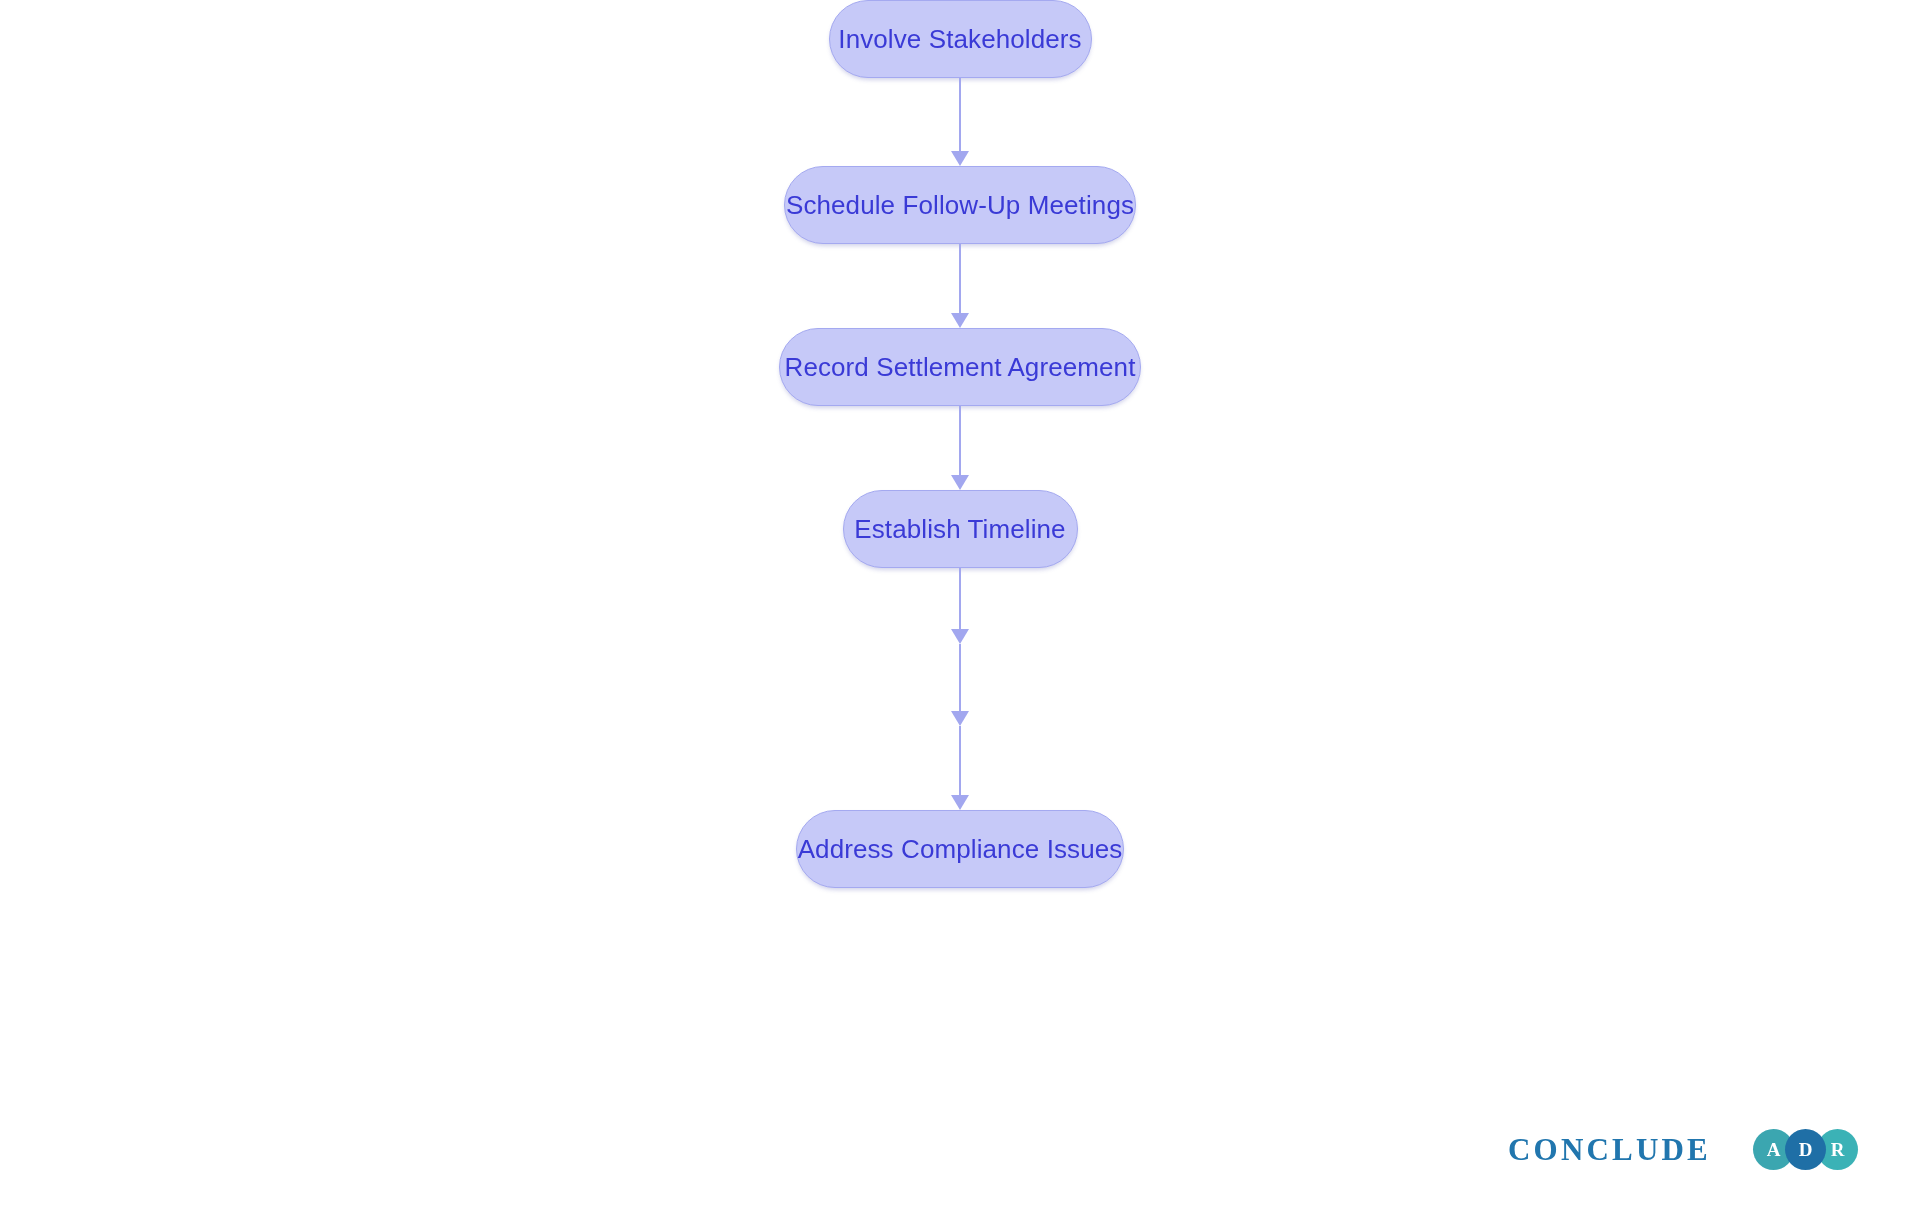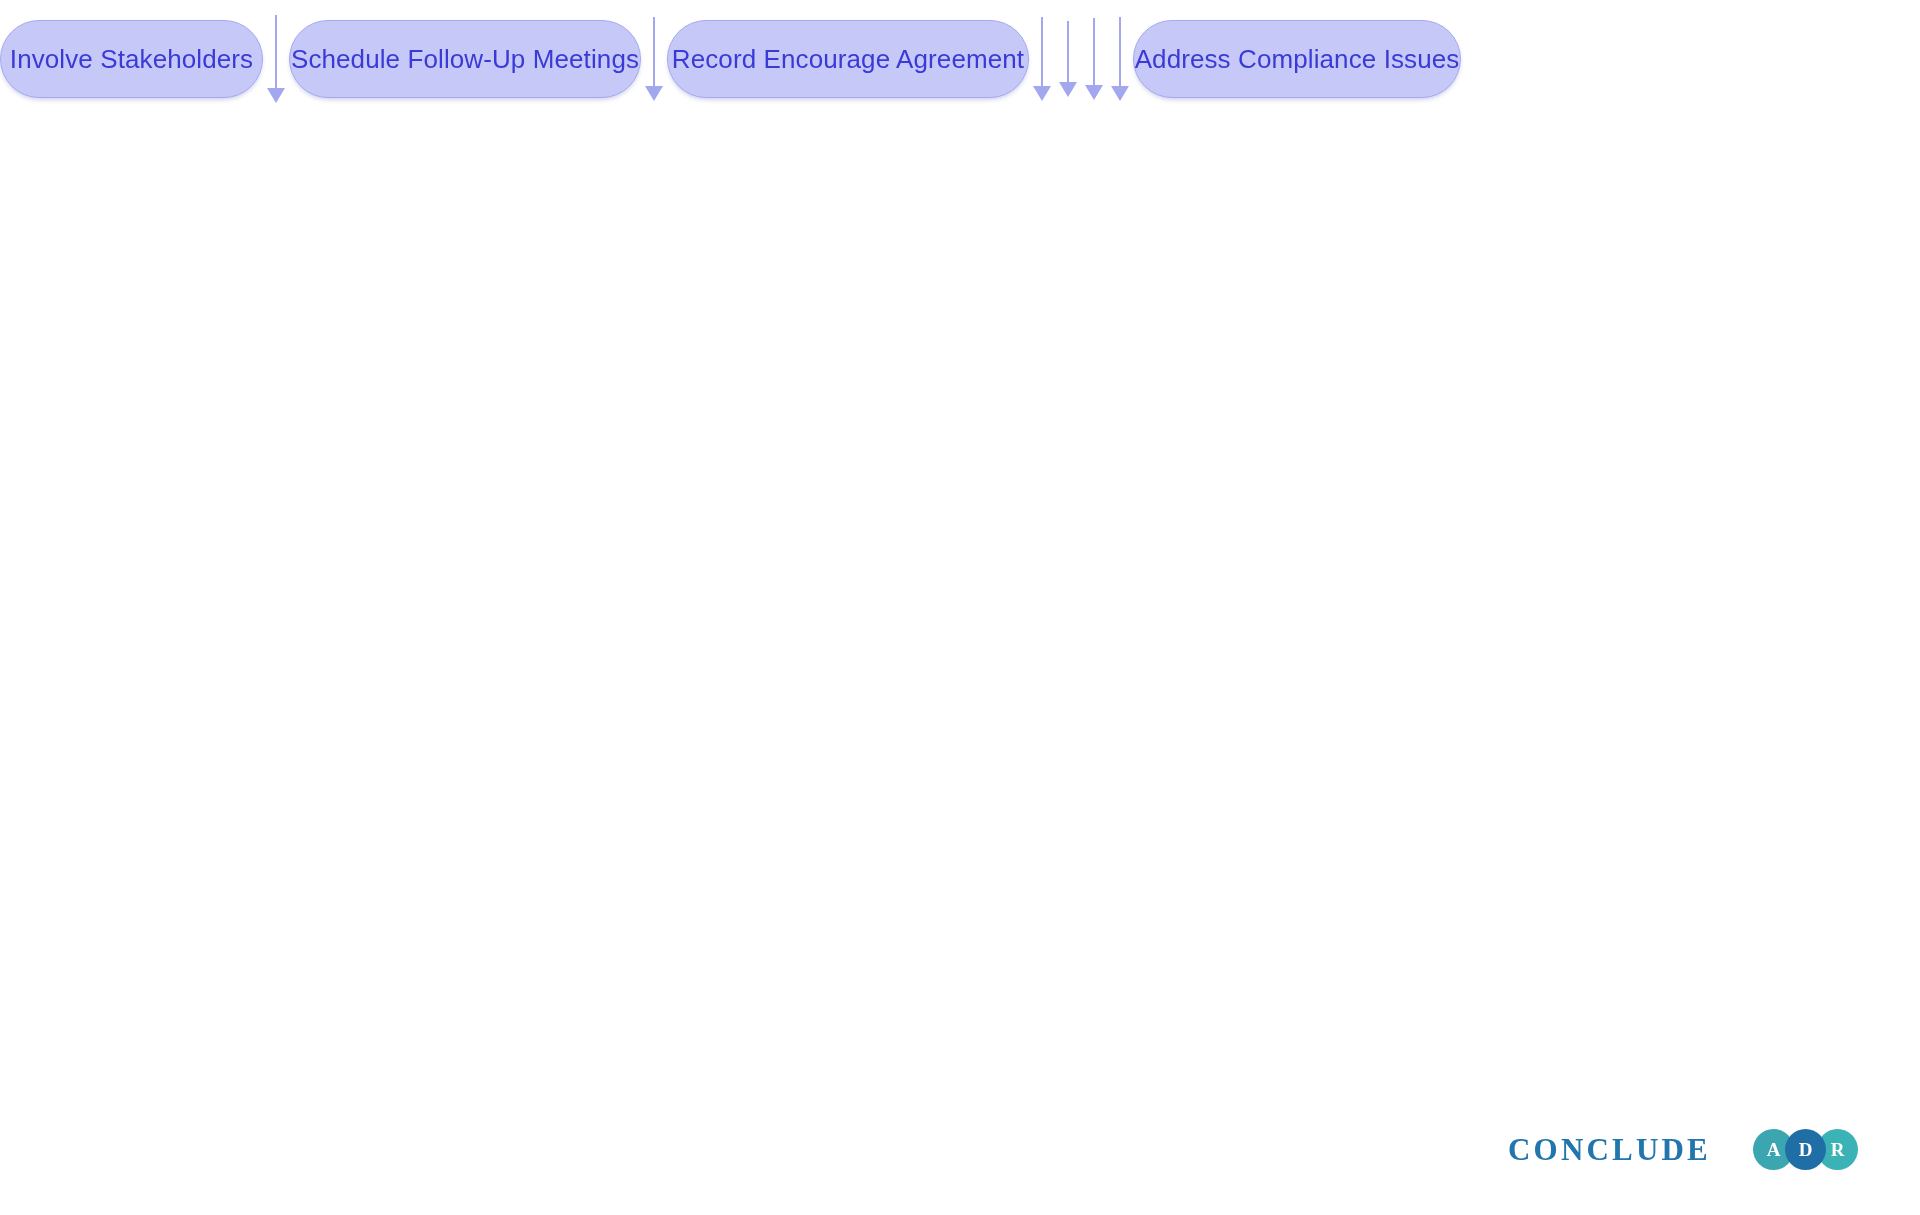--- a/index.html
+++ b/index.html
@@ -21,24 +21,24 @@
     position: absolute;
     left: 0;
     top: 0;
     width: 1920px;
     height: 1100px;
   }
 
   .flow-column {
     position: absolute;
     left: 0;
-    top: 15px;
+    top: 0;
     width: 1920px;
     display: flex;
-    flex-direction: row;
+    flex-direction: column;
     align-items: center;
   }
 
   
   .node {
     box-sizing: border-box;
     height: 78px;
     border-radius: 39px;
     background: #c6c9f8;
     border: 1.6px solid #a4a9f0;
@@ -155,28 +155,31 @@
     <div class="node node-1">
       <span>Schedule Follow-Up Meetings</span>
     </div>
 
     <div class="connector conn-1">
       <div class="stem"></div>
       <div class="head"></div>
     </div>
 
     <div class="node node-2">
-      <span>Record Encourage Agreement</span>
+      <span>Record Settlement Agreement</span>
     </div>
 
     <div class="connector conn-2">
       <div class="stem"></div>
       <div class="head"></div>
     </div>
 
+    <div class="node node-3">
+      <span>Establish Timeline</span>
+    </div>
 
     <div class="connector conn-3">
       <div class="stem"></div>
       <div class="head"></div>
     </div>
 
 
     <div class="connector conn-4">
       <div class="stem"></div>
       <div class="head"></div>

